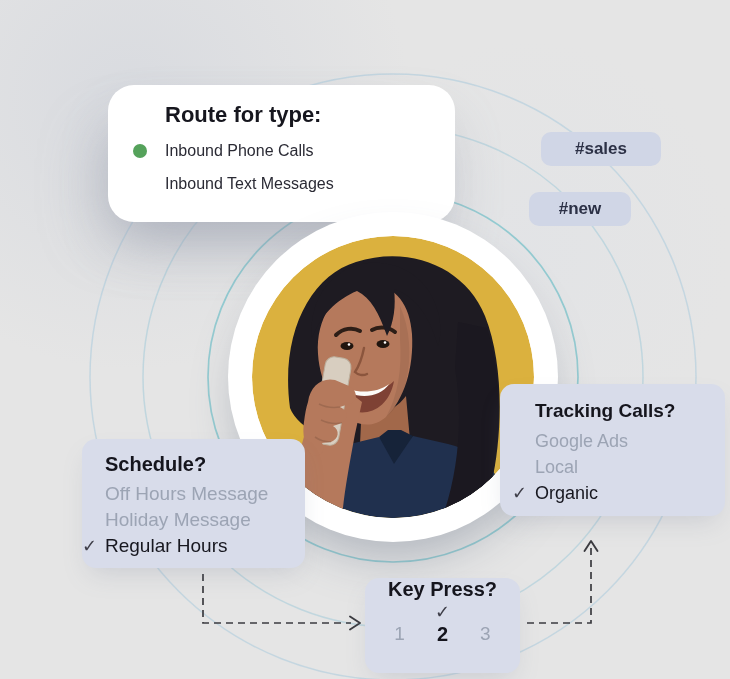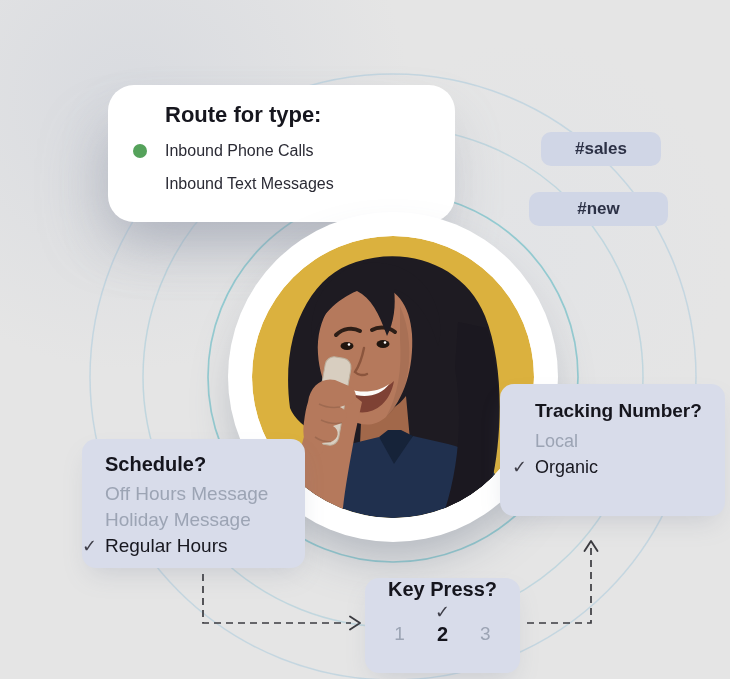--- a/index.html
+++ b/index.html
@@ -29,21 +29,21 @@
   .route-gutter{width:32px;flex:none;display:flex;align-items:center;}
   .green-dot{width:14px;height:14px;border-radius:50%;background:#55A25B;}
 
   
   .pill{
     position:absolute;height:34px;border-radius:10px;background:#D0D6E6;
     display:flex;align-items:center;justify-content:center;
     font-size:17px;font-weight:600;color:#2C3146;
   }
   .pill-sales{left:541px;top:132px;width:120px;}
-  .pill-new{left:529px;top:192px;width:139px;}
+  .pill-new{left:529px;top:192px;width:102px;}
 
   
   .photo-ring{
     position:absolute;left:228px;top:212px;width:330px;height:330px;border-radius:50%;
     background:#ffffff;box-shadow:0 26px 46px -10px rgba(93,104,126,0.38);
   }
   .photo-circle{position:absolute;left:24px;top:24px;width:282px;height:282px;border-radius:50%;overflow:hidden;}
   .photo-circle svg{display:block;}
 
   
@@ -163,21 +163,25 @@
       <span class="opt-gutter"></span>
       <span>Holiday Message</span>
     </div>
     <div class="opt-row selected">
       <span class="opt-gutter">✓</span>
       <span>Regular Hours</span>
     </div>
   </div>
 
   <div class="opt-card card-tracking">
-    <div class="opt-title">Tracking Number?</div>
+    <div class="opt-title">Tracking Calls?</div>
+    <div class="opt-row">
+      <span class="opt-gutter"></span>
+      <span>Google Ads</span>
+    </div>
     <div class="opt-row">
       <span class="opt-gutter"></span>
       <span>Local</span>
     </div>
     <div class="opt-row selected">
       <span class="opt-gutter">✓</span>
       <span>Organic</span>
     </div>
   </div>
 

